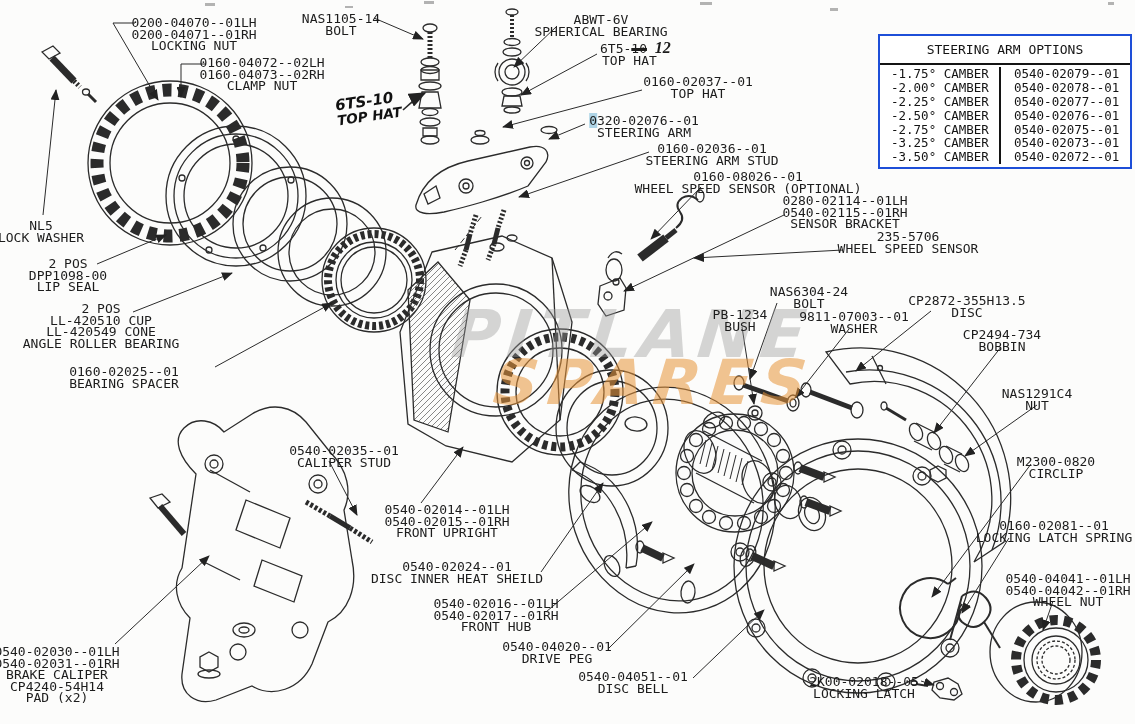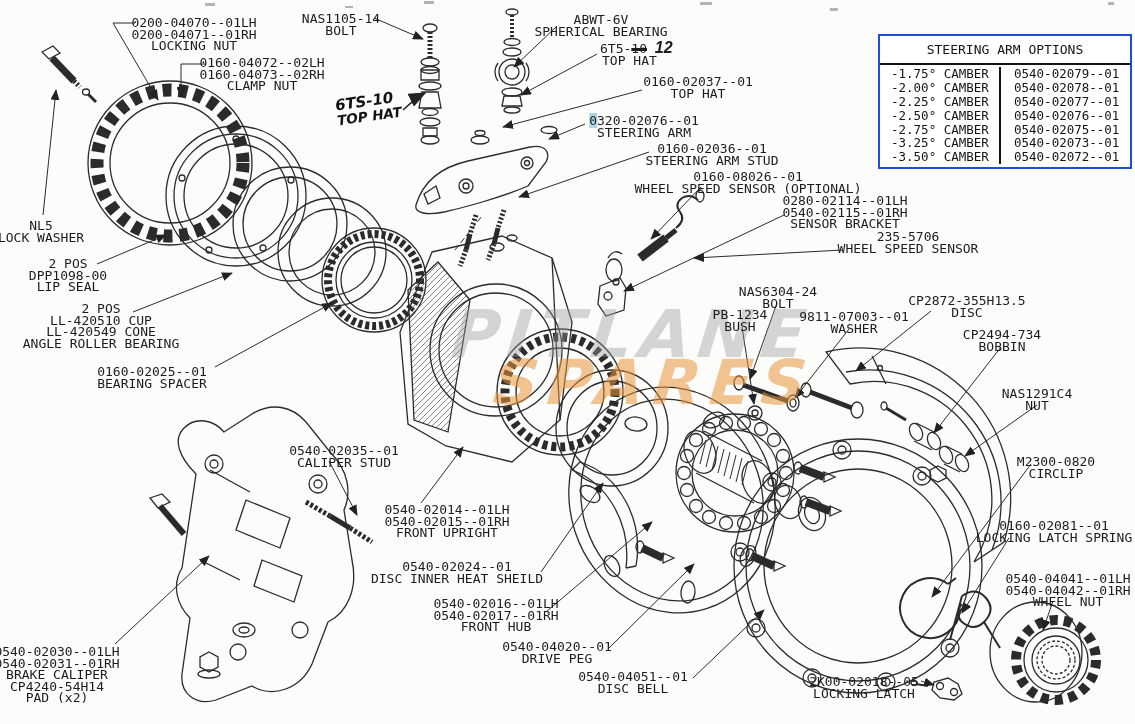--- a/index.html
+++ b/index.html
@@ -4,21 +4,21 @@
 <style>
   html,body{margin:0;padding:0;background:#e8e8e8;}
   .stage{position:relative;width:1135px;height:724px;background:#fcfcfb;overflow:hidden;
          font-family:"DejaVu Sans Mono","Liberation Mono",monospace;}
   svg.draw{position:absolute;left:0;top:0;z-index:1;}
   
   .lbl{position:absolute;z-index:3;transform:translateX(-50%);text-align:center;
        font-size:13px;line-height:11.6px;color:#1c1c1c;white-space:nowrap;}
   .lbl .char-highlight{background:var(--hl,#aed4e6);}
   .struck{text-decoration:line-through;text-decoration-thickness:2.5px;}
-  .rev{font-family:Liberation Sans, sans-serif;font-style:italic;font-weight:700;font-size:16px;}
+  .rev{font-family:Liberation Serif, serif;font-style:italic;font-weight:700;font-size:16px;}
   .hand{position:absolute;z-index:3;font-family:"DejaVu Sans",sans-serif;font-style:italic;
         font-weight:700;font-size:15px;line-height:15px;color:#111;
         transform:rotate(-8deg);white-space:nowrap;}
   .hand .l2{font-size:13.5px;}
   
   .wm{position:absolute;z-index:2;font-family:"DejaVu Sans",sans-serif;font-weight:bold;
       font-style:italic;white-space:nowrap;transform:skewX(-6deg);pointer-events:none;}
   .wm1{font-size:66px;letter-spacing:7px;color:var(--wm-gray,#9a9a9a);opacity:.40;}
   .wm2{font-size:62px;letter-spacing:9px;color:var(--wm-orange,#e8953a);opacity:.55;}
   
@@ -472,21 +472,21 @@
   </div>
   <div class="lbl" style="left:845px;top:195px">
     <div>0280-02114--01LH</div>
     <div>0540-02115--01RH</div>
     <div>SENSOR BRACKET</div>
   </div>
   <div class="lbl" style="left:908px;top:231px">
     <div>235-5706</div>
     <div>WHEEL SPEED SENSOR</div>
   </div>
-  <div class="lbl" style="left:778px;top:286px">
+  <div class="lbl" style="left:809px;top:286px">
     <div>NAS6304-24</div>
     <div>BOLT</div>
   </div>
   <div class="lbl" style="left:740px;top:309px">
     <div>PB-1234</div>
     <div>BUSH</div>
   </div>
   <div class="lbl" style="left:854px;top:311px">
     <div>9811-07003--01</div>
     <div>WASHER</div>
@@ -524,21 +524,21 @@
     <div>2 POS</div>
     <div>DPP1098-00</div>
     <div>LIP SEAL</div>
   </div>
   <div class="lbl" style="left:101px;top:303px">
     <div>2 POS</div>
     <div>LL-420510 CUP</div>
     <div>LL-420549 CONE</div>
     <div>ANGLE ROLLER BEARING</div>
   </div>
-  <div class="lbl" style="left:152px;top:366px">
+  <div class="lbl" style="left:124px;top:366px">
     <div>0160-02025--01</div>
     <div>BEARING SPACER</div>
   </div>
   <div class="lbl" style="left:344px;top:445px">
     <div>0540-02035--01</div>
     <div>CALIPER STUD</div>
   </div>
   <div class="lbl" style="left:447px;top:504px">
     <div>0540-02014--01LH</div>
     <div>0540-02015--01RH</div>

